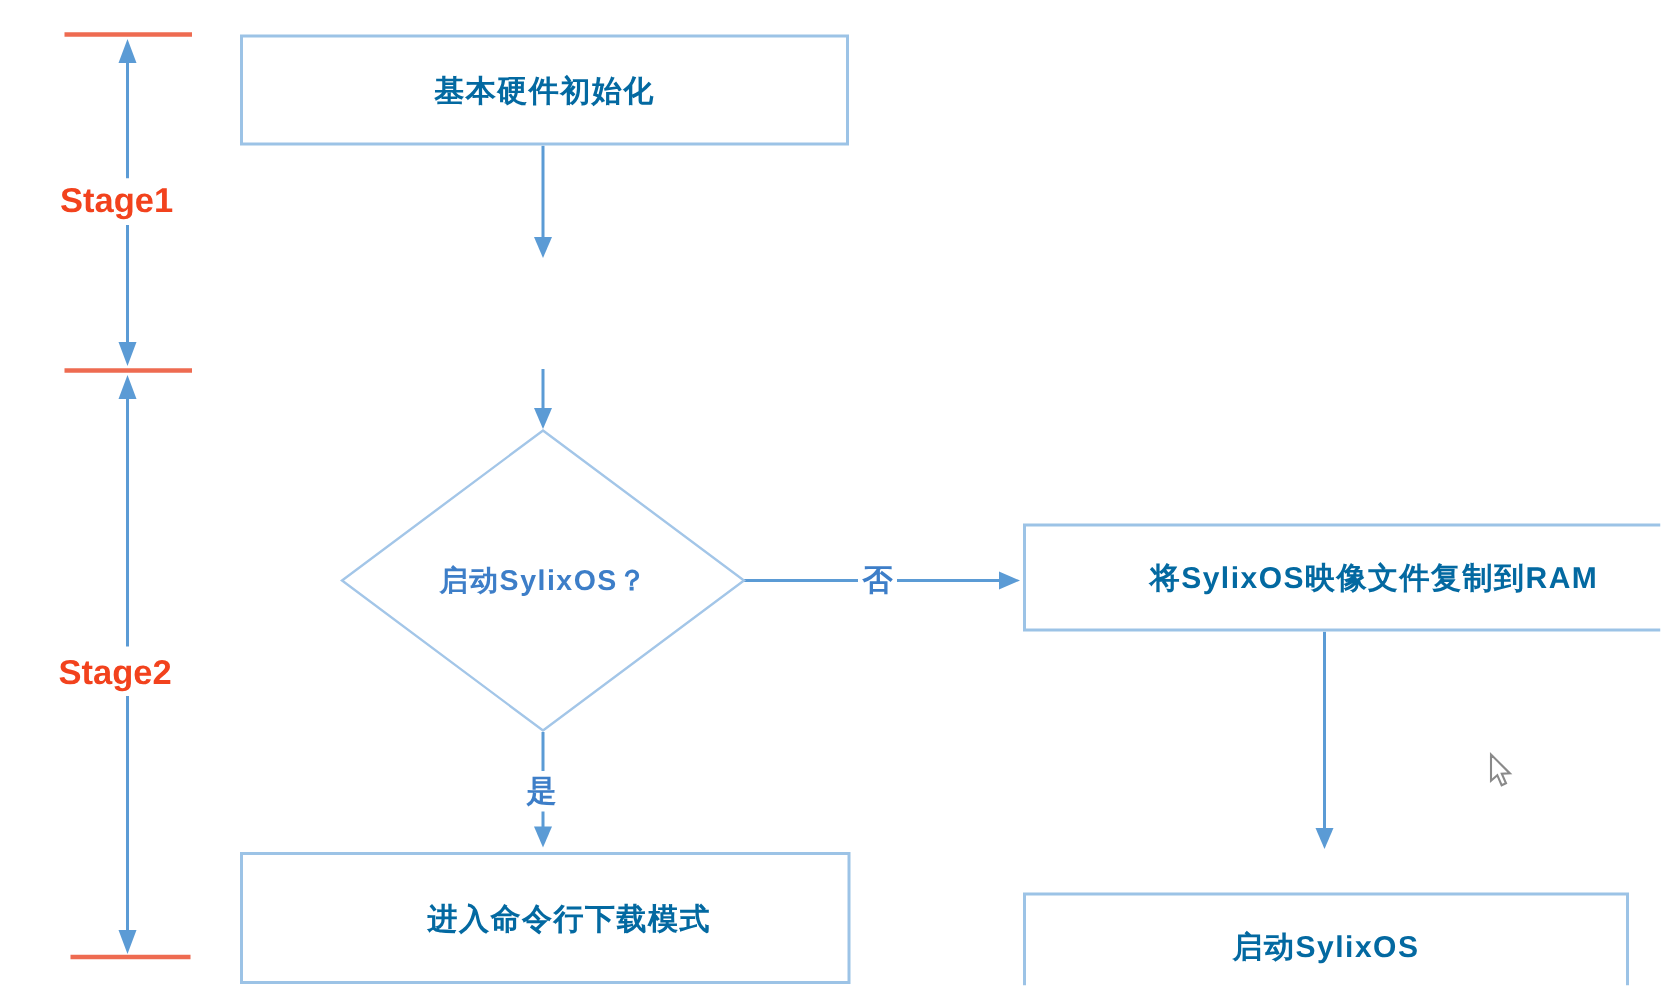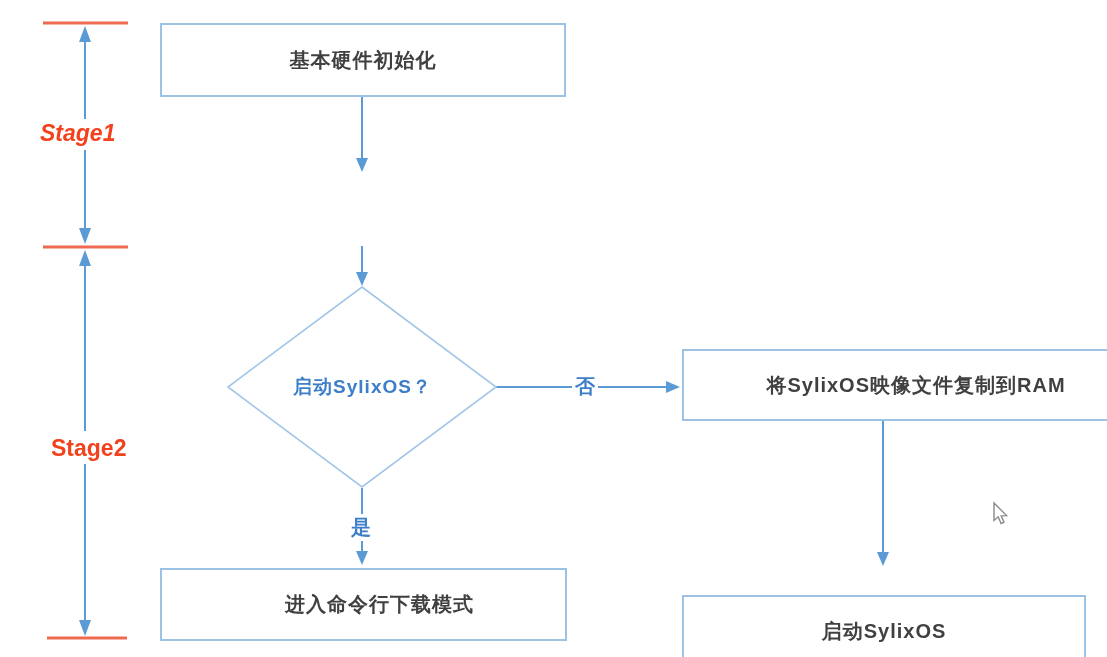--- a/index.html
+++ b/index.html
@@ -22,21 +22,21 @@
     height: 657px;
   }
   .node {
     position: absolute;
     box-sizing: border-box;
     background: #ffffff;
     border: 2px solid #9CC3E6;
     display: flex;
     align-items: center;
     justify-content: center;
-    color: #404040;
+    color: #0369a1;
     font-size: 20px;
     font-weight: bold;
     letter-spacing: 1px;
     text-align: right;
   }
   .decision-text {
     position: absolute;
     color: #3D7EC8;
     font-size: 19px;
     font-weight: bold;
@@ -121,25 +121,25 @@
     </g>
   </svg>
 
   <div class="node" style="left:160px; top:23px; width:406px; height:74px;">基本硬件初始化</div>
 
 
   <div class="decision-text" style="left:240px; top:374px; width:245px;">启动SylixOS？</div>
 
   <div class="node" style="left:682px; top:349px; width:468px; height:72px;">将SylixOS映像文件复制到RAM</div>
 
-  <div class="node" style="left:160px; top:568px; width:407px; height:73px;padding-left:32px;">进入命令行下载模式</div>
+  <div class="node" style="left:160px; top:568px; width:407px; height:88px;padding-left:32px;">进入命令行下载模式</div>
 
   <div class="node" style="left:682px; top:568px; width:404px; height:72px;margin-top:27px;">启动SylixOS</div>
 
   <div class="edge-label" style="left:572px; top:373px;">否</div>
 
   <div class="edge-label" style="left:348px; top:514px;">是</div>
 
-  <div class="stage-label" style="left:38px; top:119px;font-style:italic;">Stage1</div>
+  <div class="stage-label" style="left:38px; top:119px;">Stage1</div>
 
-  <div class="stage-label" style="left:37px; top:434px;margin-left:12px;">Stage2</div>
+  <div class="stage-label" style="left:37px; top:434px;">Stage2</div>
 
 </div>
 
 </body></html>

